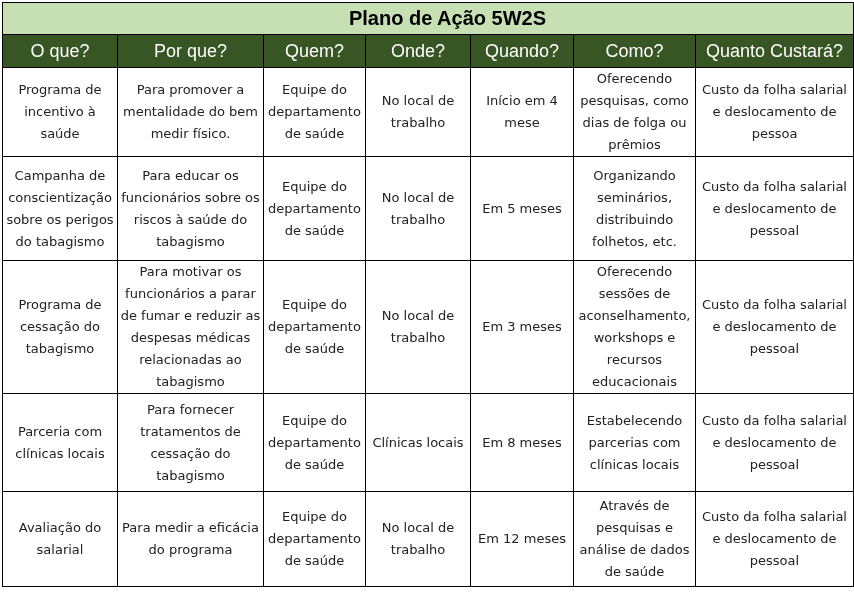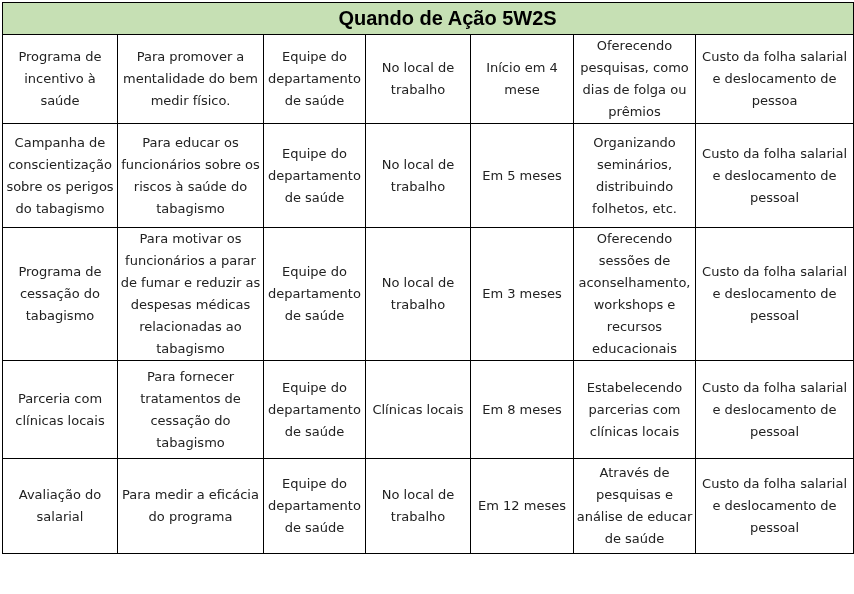--- a/index.html
+++ b/index.html
@@ -67,21 +67,30 @@
       <col style="width:115px">
       <col style="width:146px">
       <col style="width:102px">
       <col style="width:105px">
       <col style="width:103px">
       <col style="width:122px">
       <col style="width:158px">
     </colgroup>
     <tbody>
         <tr>
-      <td colspan="7" class="title-cell">Quando de Ação 5W2S</td>
+      <td colspan="7" class="title-cell">Plano de Ação 5W2S</td>
+    </tr>
+    <tr>
+      <th class="head-cell">O que?</th>
+      <th class="head-cell">Por que?</th>
+      <th class="head-cell">Quem?</th>
+      <th class="head-cell">Onde?</th>
+      <th class="head-cell">Quando?</th>
+      <th class="head-cell">Como?</th>
+      <th class="head-cell">Quanto Custará?</th>
     </tr>
 
     <tr class="r1">
       <td class="body-cell">Programa de incentivo à saúde</td>
       <td class="body-cell">Para promover a mentalidade do bem medir físico.</td>
       <td class="body-cell">Equipe do departamento de saúde</td>
       <td class="body-cell">No local de trabalho</td>
       <td class="body-cell">Início em 4 mese</td>
       <td class="body-cell">Oferecendo pesquisas, como dias de folga ou prêmios</td>
       <td class="body-cell">Custo da folha salarial e deslocamento de pessoa</td>
@@ -116,18 +125,18 @@
       <td class="body-cell">Estabelecendo parcerias com clínicas locais</td>
       <td class="body-cell">Custo da folha salarial e deslocamento de pessoal</td>
     </tr>
 
     <tr class="r5">
       <td class="body-cell">Avaliação do salarial</td>
       <td class="body-cell">Para medir a eficácia do programa</td>
       <td class="body-cell">Equipe do departamento de saúde</td>
       <td class="body-cell">No local de trabalho</td>
       <td class="body-cell">Em 12 meses</td>
-      <td class="body-cell">Através de pesquisas e análise de educar de saúde</td>
+      <td class="body-cell">Através de pesquisas e análise de dados de saúde</td>
       <td class="body-cell">Custo da folha salarial e deslocamento de pessoal</td>
     </tr>
   </tbody>
     </table>
 </div>
 
 </body></html>

